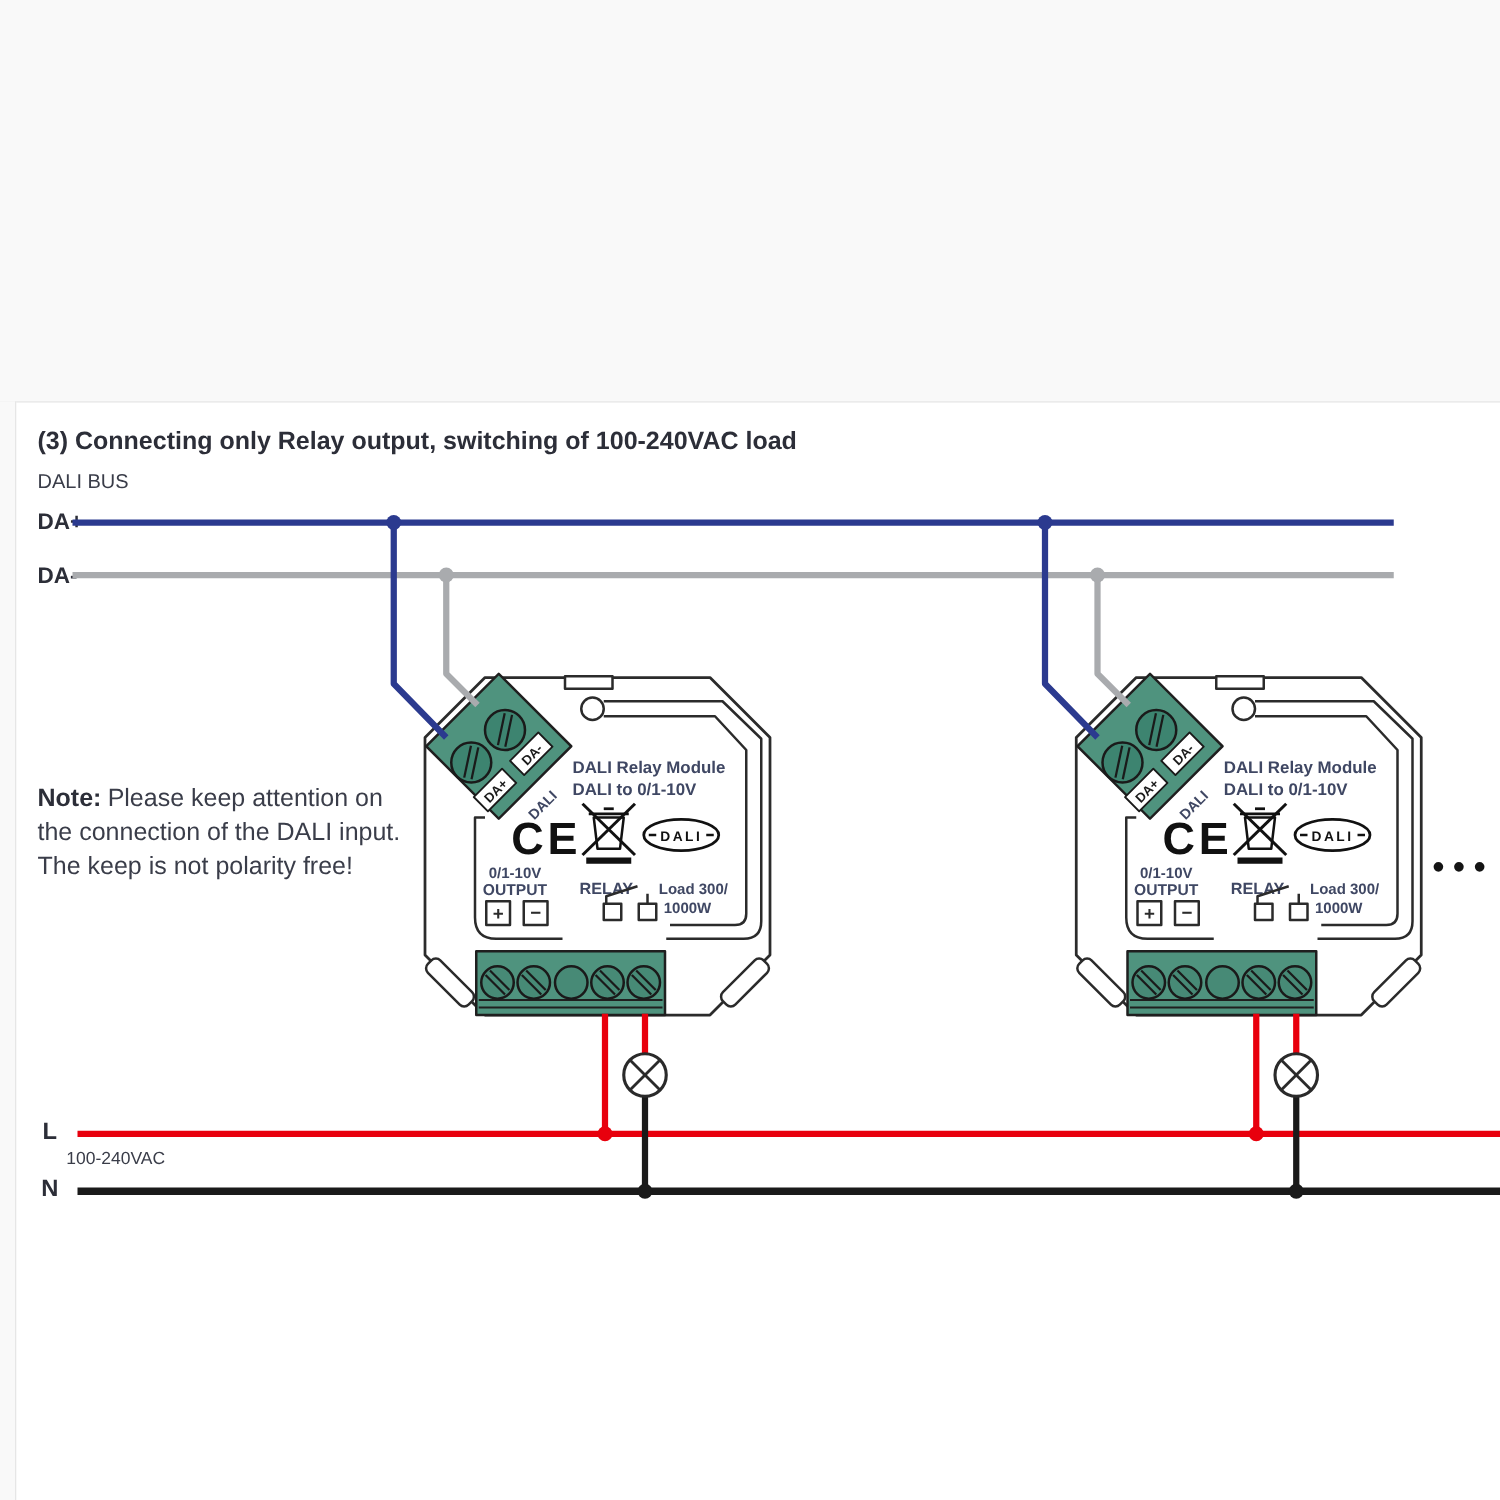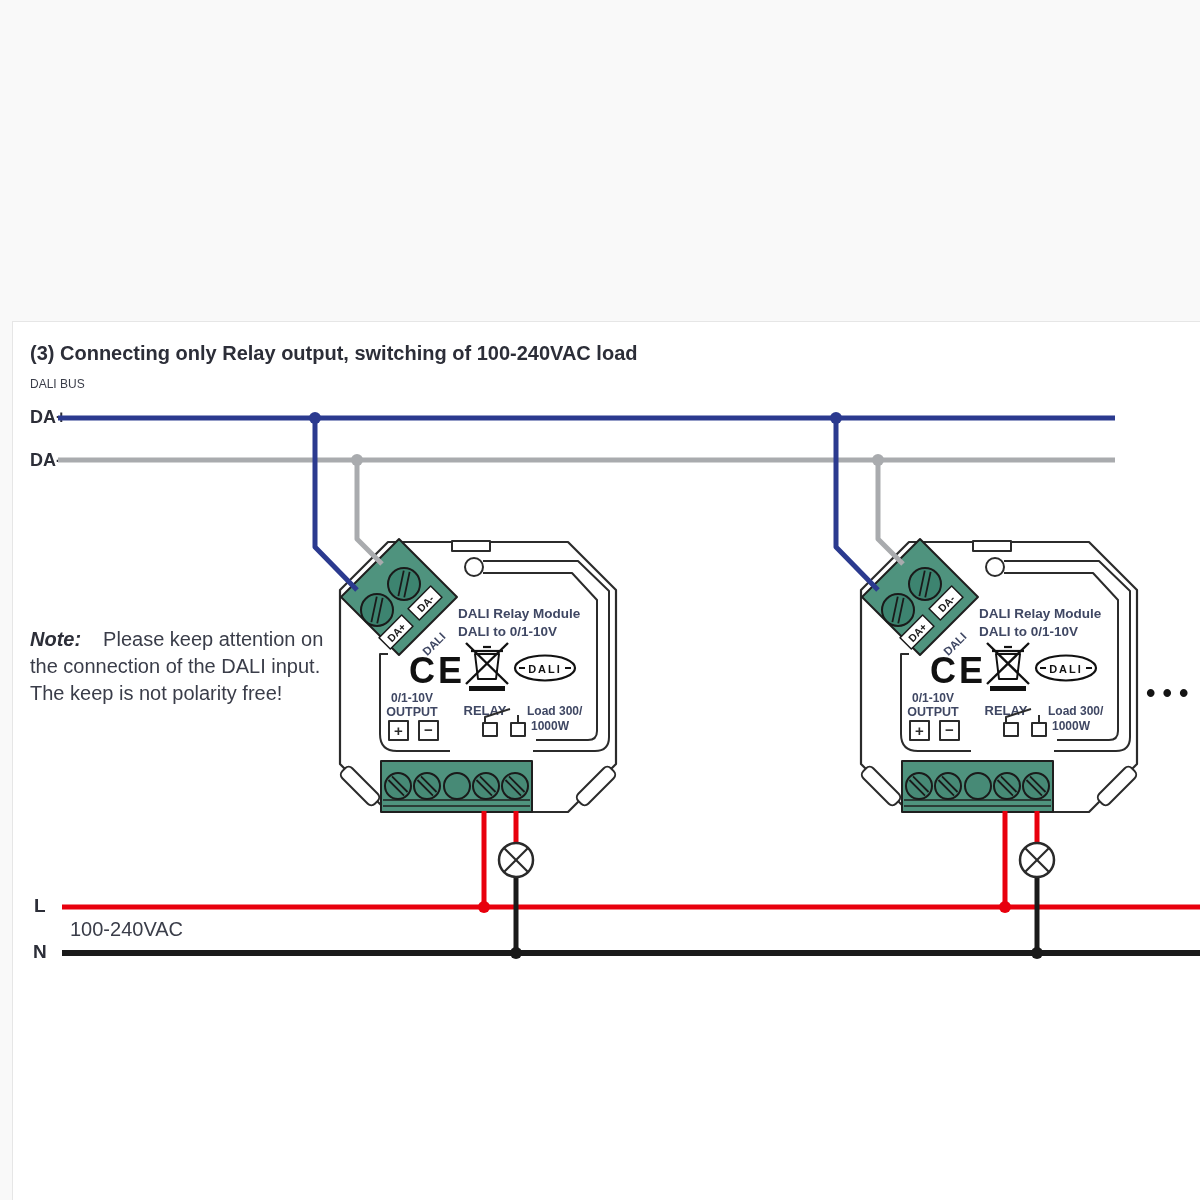--- a/index.html
+++ b/index.html
@@ -2,28 +2,28 @@
 <html><head>
 <meta charset="utf-8">
 <style>
   html,body{margin:0;padding:0;background:#ffffff;}
   .canvas{position:relative;width:1200px;height:1200px;background:#ffffff;overflow:hidden;
           font-family:"Liberation Sans", sans-serif;}
   .top-band{position:absolute;left:0;top:0;width:1200px;height:321px;background:#f9f9f9;border-bottom:1px solid #e6e6e6;}
   .left-band{position:absolute;left:0;top:321px;width:12px;height:879px;background:#f9f9f9;border-right:1px solid #e6e6e6;}
   .lbl{position:absolute;white-space:nowrap;color:#3a3d49;}
   .title{left:30px;top:342px;font-size:20px;font-weight:bold;color:#2c2e38;}
-  .dali-bus{left:30px;top:377px;font-size:12px;}
+  .dali-bus{left:30px;top:377px;font-size:16px;}
   .da-plus{left:30px;top:407px;font-size:18px;font-weight:bold;color:#2c2e38;}
   .da-minus{left:30px;top:450px;font-size:18px;font-weight:bold;color:#2c2e38;}
   .note{position:absolute;left:30px;top:626px;width:304px;font-size:20px;line-height:27px;color:#3a3d49;white-space:normal;}
-  .note b{color:#2c2e38;margin-right:22px;font-style:italic;}
+  .note b{color:#2c2e38;margin-right:5px;}
   .l-lab{left:34px;top:895px;font-size:19px;font-weight:bold;color:#2c2e38;}
   .n-lab{left:33px;top:941px;font-size:19px;font-weight:bold;color:#2c2e38;}
-  .voltage{left:70px;top:918px;font-size:20px;}
+  .voltage{left:53px;top:918px;font-size:14px;}
   .dots{left:1146px;top:678px;font-size:27px;letter-spacing:7px;color:#141414;font-weight:bold;}
   svg{position:absolute;left:0;top:0;}
   svg text{font-family:"Liberation Sans", sans-serif;}
 </style>
 </head>
 <body>
 
 <div class="canvas">
   <div class="top-band"></div>
   <div class="left-band"></div>

